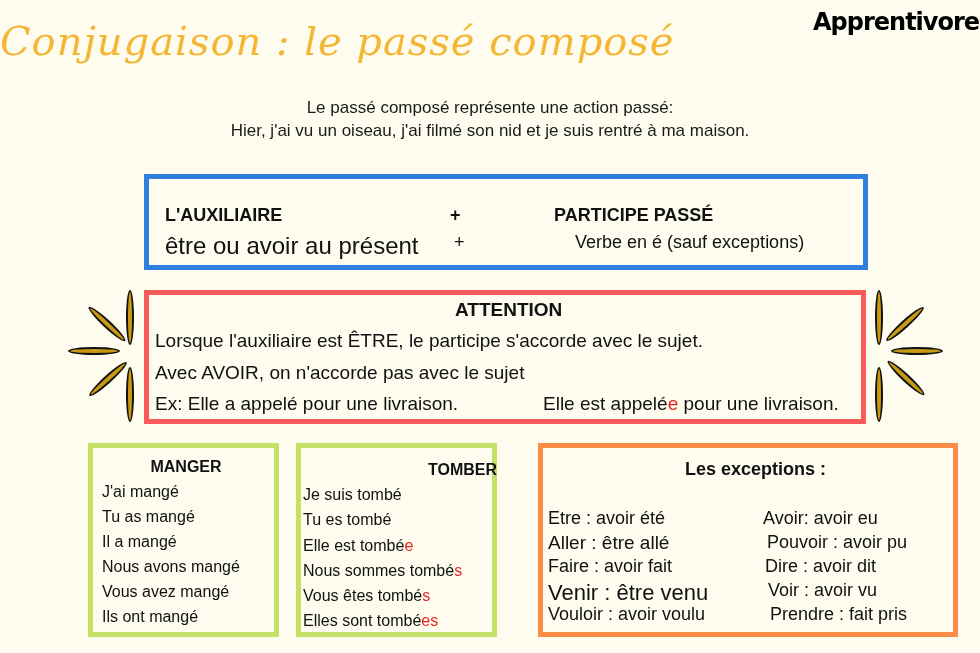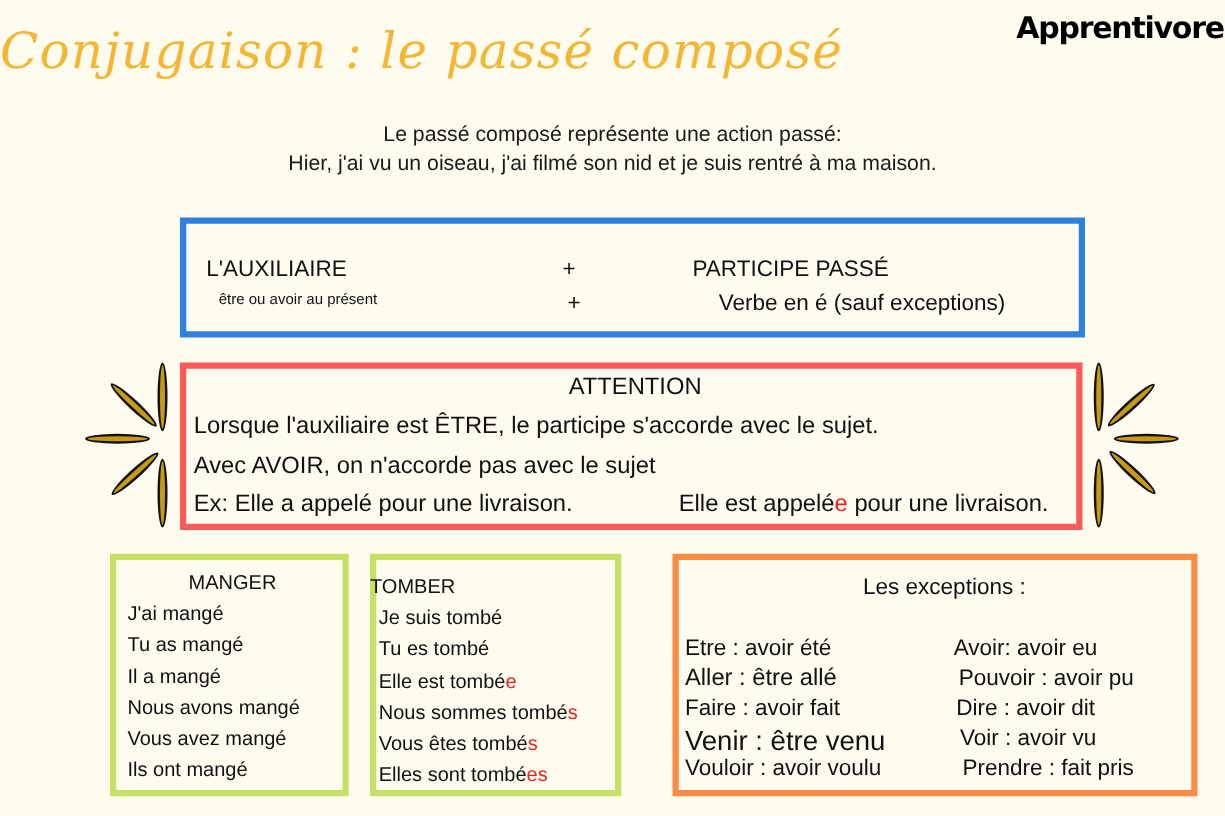--- a/index.html
+++ b/index.html
@@ -22,40 +22,40 @@
   }
   .intro { left: 0; width: 980px; text-align: center; font-size: 17px; color: #1a1a1a; }
   .box { position: absolute; box-sizing: border-box; background: #fdfcef; }
   .blue { left: 144px; top: 174px; width: 724px; height: 96px; border: 5px solid #2f7fde; }
   .red { left: 144px; top: 290px; width: 722px; height: 134px; border: 5px solid #fb5a5a; }
   .green { border: 5px solid #c5e066; }
   .g1 { left: 88px; top: 443px; width: 191px; height: 194px; }
   .g2 { left: 296px; top: 443px; width: 201px; height: 194px; }
   .orange { left: 538px; top: 443px; width: 420px; height: 194px; border: 5px solid #fb8c48; }
   .t { position: absolute; white-space: nowrap; }
-  .b { font-weight: normal; }
+  .b { font-weight: bold; }
   .hl { color: #e8241f; }
   .ray {
     position: absolute; background: #c89a12; border: 2px solid #111;
     border-radius: 50%; box-sizing: border-box;
   }
 </style>
 </head>
 <body>
 
 <div class="abs logo">Apprentivore</div>
 <div class="abs title">Conjugaison : le passé composé</div>
 <div class="abs intro" style="top:98px">Le passé composé représente une action passé:</div>
 <div class="abs intro" style="top:121px">Hier, j'ai vu un oiseau, j'ai filmé son nid et je suis rentré à ma maison.</div>
 
 <div class="box blue"></div>
 <div class="t b" style="left:165px;top:205px;font-size:18px">L'AUXILIAIRE</div>
 <div class="t b" style="left:450px;top:205px;font-size:18px">+</div>
 <div class="t b" style="left:554px;top:205px;font-size:18px">PARTICIPE PASSÉ</div>
-<div class="t" style="left:175px;top:232px;font-size:12px">être ou avoir au présent</div>
+<div class="t" style="left:165px;top:232px;font-size:24px">être ou avoir au présent</div>
 <div class="t" style="left:454px;top:232px;font-size:18px">+</div>
 <div class="t" style="left:575px;top:232px;font-size:18px">Verbe en é (sauf exceptions)</div>
 
 <div class="box red"></div>
 <div class="t b" style="left:455px;top:299px;font-size:19px">ATTENTION</div>
 <div class="t" style="left:155px;top:330px;font-size:19px">Lorsque l'auxiliaire est ÊTRE, le participe s'accorde avec le sujet.</div>
 <div class="t" style="left:155px;top:362px;font-size:19px">Avec AVOIR, on n'accorde pas avec le sujet</div>
 <div class="t" style="left:155px;top:393px;font-size:19px">Ex: Elle a appelé pour une livraison.</div>
 <div class="t" style="left:543px;top:393px;font-size:19px"><span>Elle est appelé</span><span class="hl">e</span><span> pour une livraison.</span></div>
 
@@ -78,21 +78,21 @@
 <div class="box green g1"></div>
 <div class="t b" style="left:88px;width:196px;text-align:center;top:458px;font-size:16px">MANGER</div>
 <div class="t" style="left:102px;top:483px;font-size:16px">J'ai mangé</div>
 <div class="t" style="left:102px;top:508px;font-size:16px">Tu as mangé</div>
 <div class="t" style="left:102px;top:533px;font-size:16px">Il a mangé</div>
 <div class="t" style="left:102px;top:558px;font-size:16px">Nous avons mangé</div>
 <div class="t" style="left:102px;top:583px;font-size:16px">Vous avez mangé</div>
 <div class="t" style="left:102px;top:608px;font-size:16px">Ils ont mangé</div>
 
 <div class="box green g2"></div>
-<div class="t b" style="left:296px;width:201px;text-align:left;top:461px;font-size:16px">TOMBER</div>
+<div class="t b" style="left:296px;width:201px;text-align:right;top:461px;font-size:16px">TOMBER</div>
 <div class="t" style="left:303px;top:486px;font-size:16px"><span>Je suis tombé</span><span class="hl"></span></div>
 <div class="t" style="left:303px;top:511px;font-size:16px"><span>Tu es tombé</span><span class="hl"></span></div>
 <div class="t" style="left:303px;top:537px;font-size:16px"><span>Elle est tombé</span><span class="hl">e</span></div>
 <div class="t" style="left:303px;top:562px;font-size:16px"><span>Nous sommes tombé</span><span class="hl">s</span></div>
 <div class="t" style="left:303px;top:587px;font-size:16px"><span>Vous êtes tombé</span><span class="hl">s</span></div>
 <div class="t" style="left:303px;top:612px;font-size:16px"><span>Elles sont tombé</span><span class="hl">es</span></div>
 
 <div class="box orange"></div>
 <div class="t b" style="left:538px;width:435px;text-align:center;top:459px;font-size:18px">Les exceptions :</div>
 <div class="t" style="left:548px;top:508px;font-size:18px">Etre : avoir été</div>

